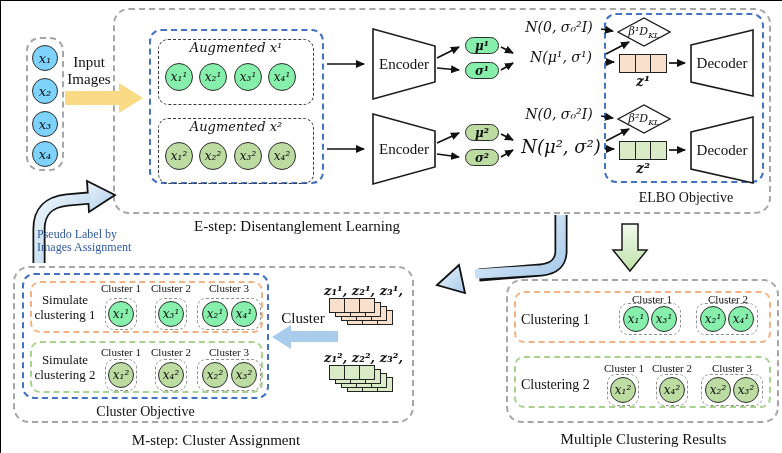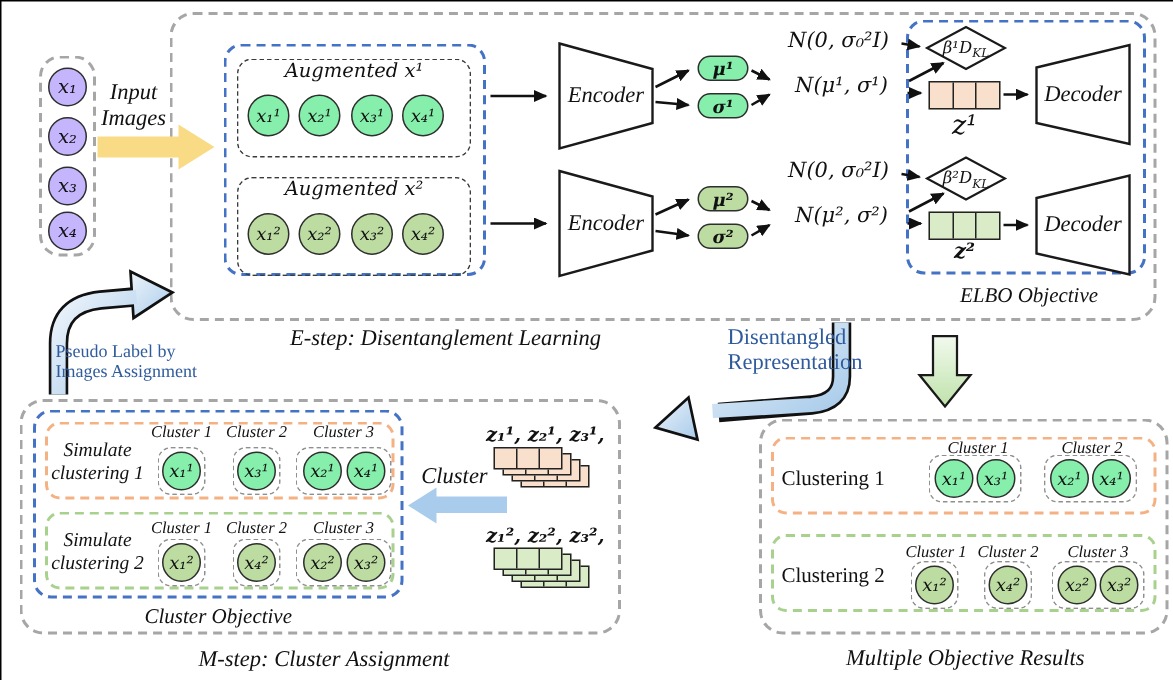--- a/index.html
+++ b/index.html
@@ -7,27 +7,27 @@
           font-family:"Liberation Serif",serif;overflow:hidden;}
   .box{position:absolute;border-style:dashed;box-sizing:border-box;z-index:1;}
   .gray{border:2px dashed #A6A6A6;border-radius:16px;}
   .blue{border:2px dashed #4472C4;border-radius:12px;}
   .blk {border:1.5px dashed #3b3b3b;border-radius:10px;}
   .org {border:2px dashed #F4B183;border-radius:10px;}
   .grn {border:2px dashed #A9D18E;border-radius:10px;}
   .encl{position:absolute;border:1.2px dashed #8f8f8f;border-radius:9px;box-sizing:border-box;z-index:2;}
   svg.layer{position:absolute;left:0;top:0;z-index:2;}
   .t{position:absolute;color:#111;z-index:3;line-height:1.12;}
-  .c{text-align:center;font-style:italic;}
+  .c{text-align:center;}
   .m{font-family:"DejaVu Serif",serif;font-style:italic;}
   .bluetext{color:#2F5B9D;}
   .circ{position:absolute;border-radius:50%;border:1.3px solid #2e2e2e;display:flex;align-items:center;
         justify-content:center;font-family:"DejaVu Serif",serif;font-style:italic;font-size:12px;
         box-sizing:border-box;z-index:3;color:#111;}
-  .w{background:#c4b5fd;} .o{background:#86efac;} .g{background:#BCDCA2;}
+  .w{background:#7dd3fc;} .o{background:#86efac;} .g{background:#BCDCA2;}
   .pill{position:absolute;width:34px;height:17px;border:1.5px solid #2e2e2e;border-radius:9px;
         display:flex;align-items:center;justify-content:center;z-index:3;
         font:italic bold 12px "DejaVu Serif",serif;box-sizing:border-box;color:#111;}
   .zbar{position:absolute;display:flex;border:1.4px solid #222;box-sizing:border-box;z-index:3;}
   .zbar i{flex:1;border-left:1.2px solid #222;} .zbar i:first-child{border-left:none;}
   .ol{background:#F8E0CC;} .gl{background:#D9EBC7;}
   .klsub{font-size:8px;vertical-align:-3px;}
 </style>
 </head>
 <body>
@@ -138,52 +138,48 @@
   <div class="t c" style="left:690px;top:141px;width:62px;font-size:15px;">Decoder</div>
 
   <div class="pill o" style="left:464px;top:36px;">μ¹</div>
   <div class="pill o" style="left:464px;top:61px;">σ¹</div>
   <div class="pill g" style="left:464px;top:123px;">μ²</div>
   <div class="pill g" style="left:464px;top:148px;">σ²</div>
 
   <div class="t c m" style="left:510px;top:19px;width:96px;font-size:14px;">N(0, σ₀²I)</div>
   <div class="t c m" style="left:510px;top:49px;width:100px;font-size:14px;">N(μ¹, σ¹)</div>
   <div class="t c m" style="left:510px;top:106px;width:96px;font-size:14px;">N(0, σ₀²I)</div>
-  <div class="t c m" style="left:510px;top:136px;width:100px;font-size:14px;">N(μ², σ²)</div>
+  <div class="t c m" style="left:510px;top:136px;width:100px;font-size:18px;">N(μ², σ²)</div>
 
   <div class="t c m" style="left:621px;top:25px;width:44px;font-size:11px;">
     <span>β¹D</span><span class="klsub">KL</span>
   </div>
   <div class="t c m" style="left:621px;top:112px;width:44px;font-size:11px;">
     <span>β²D</span><span class="klsub">KL</span>
   </div>
 
   <div class="zbar ol" style="left:618px;top:53px;width:48px;height:19px;">
       <i></i>
       <i></i>
       <i></i>
     </div>
   <div class="zbar gl" style="left:618px;top:140px;width:48px;height:19px;">
       <i></i>
       <i></i>
       <i></i>
     </div>
-  <div class="t c m" style="left:628px;top:73px;width:28px;font-size:18px;font-weight:normal;">z¹</div>
+  <div class="t c m" style="left:628px;top:73px;width:28px;font-size:14px;font-weight:bold;">z¹</div>
   <div class="t c m" style="left:628px;top:160px;width:28px;font-size:14px;font-weight:bold;">z²</div>
 
   <div class="t c" style="left:620px;top:189px;width:130px;font-size:14px;">ELBO Objective</div>
   <div class="t c" style="left:156px;top:217px;width:280px;font-size:15px;">E-step: Disentanglement Learning</div>
 
   <div class="t bluetext" style="left:36px;top:227px;width:160px;font-size:12px;">
     <div>Pseudo Label by</div>
     <div>Images Assignment</div>
-  </div>
-  <div class="t bluetext" style="left:484px;top:216px;width:130px;font-size:15px;">
-    <div>Disentangled</div>
-    <div>Representation</div>
   </div>
   <div class="t c" style="left:277px;top:309px;width:50px;font-size:15px;">Cluster</div>
 
   <div class="t c m" style="left:320px;top:283px;width:85px;font-size:13px;font-weight:bold;">z₁¹, z₂¹, z₃¹, z₄¹</div>
   <div class="zbar ol" style="left:328px;top:297px;width:46px;height:15px;z-index:6;">
       <i></i>
       <i></i>
       <i></i>
     </div>
   <div class="zbar ol" style="left:334px;top:301px;width:46px;height:15px;z-index:5;">
@@ -272,15 +268,15 @@
   <div class="t c" style="left:649px;top:361px;width:44px;font-size:11px;">Cluster 2</div>
   <div class="t c" style="left:709px;top:361px;width:44px;font-size:11px;">Cluster 3</div>
   <div class="encl" style="left:606px;top:373px;width:32px;height:32px;"></div>
   <div class="encl" style="left:655px;top:373px;width:32px;height:32px;"></div>
   <div class="encl" style="left:700px;top:373px;width:62px;height:32px;"></div>
   <div class="circ g" style="left:609px;top:376px;width:26px;height:26px;">x₁²</div>
   <div class="circ g" style="left:658px;top:376px;width:26px;height:26px;">x₄²</div>
   <div class="circ g" style="left:704px;top:376px;width:26px;height:26px;">x₂²</div>
   <div class="circ g" style="left:732px;top:376px;width:26px;height:26px;">x₃²</div>
 
-  <div class="t c" style="left:525px;top:430px;width:235px;font-size:15px;">Multiple Objective Results</div>
+  <div class="t c" style="left:525px;top:430px;width:235px;font-size:15px;">Multiple Clustering Results</div>
 
 </div>
 
 </body></html>

